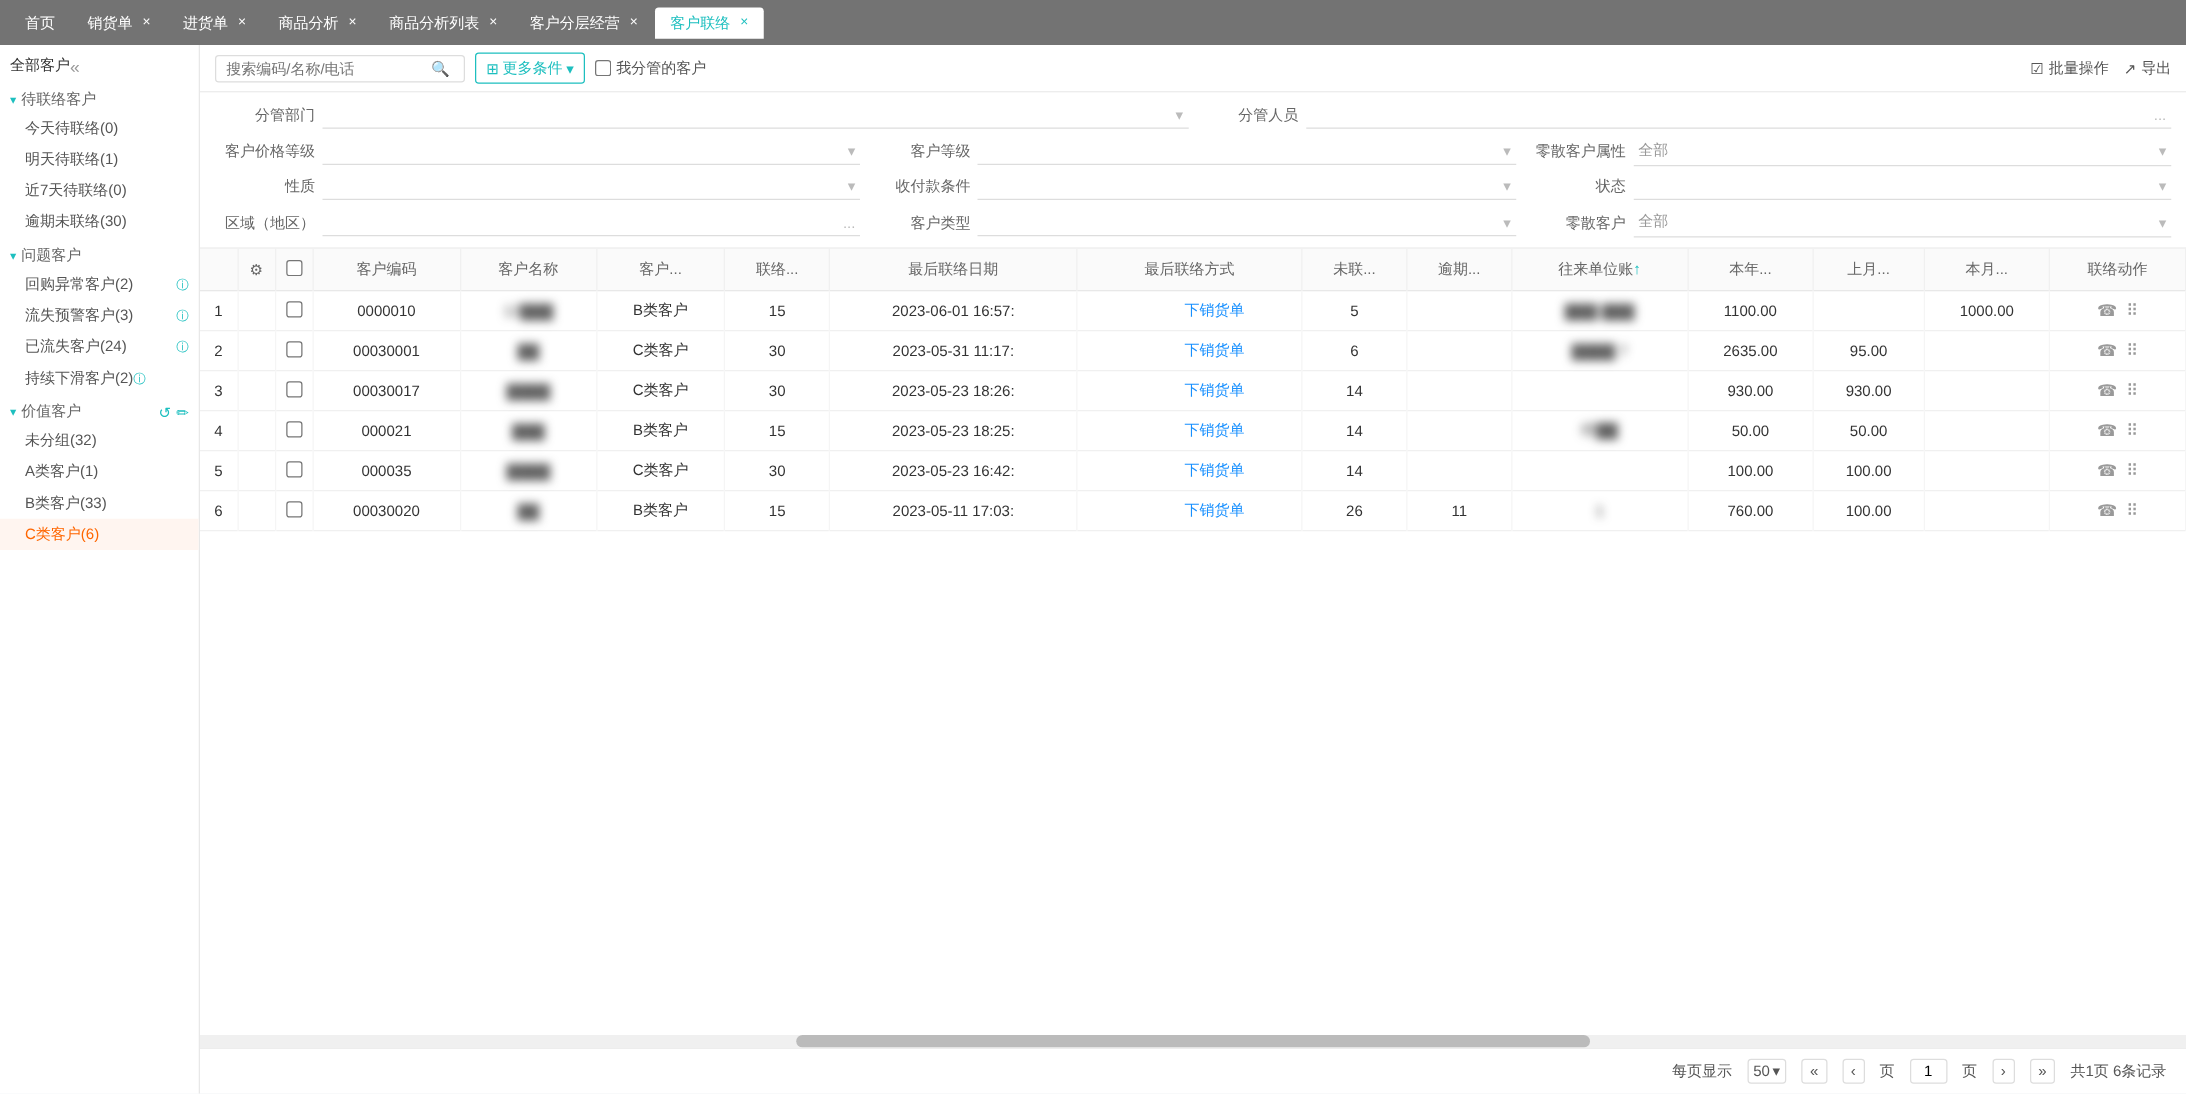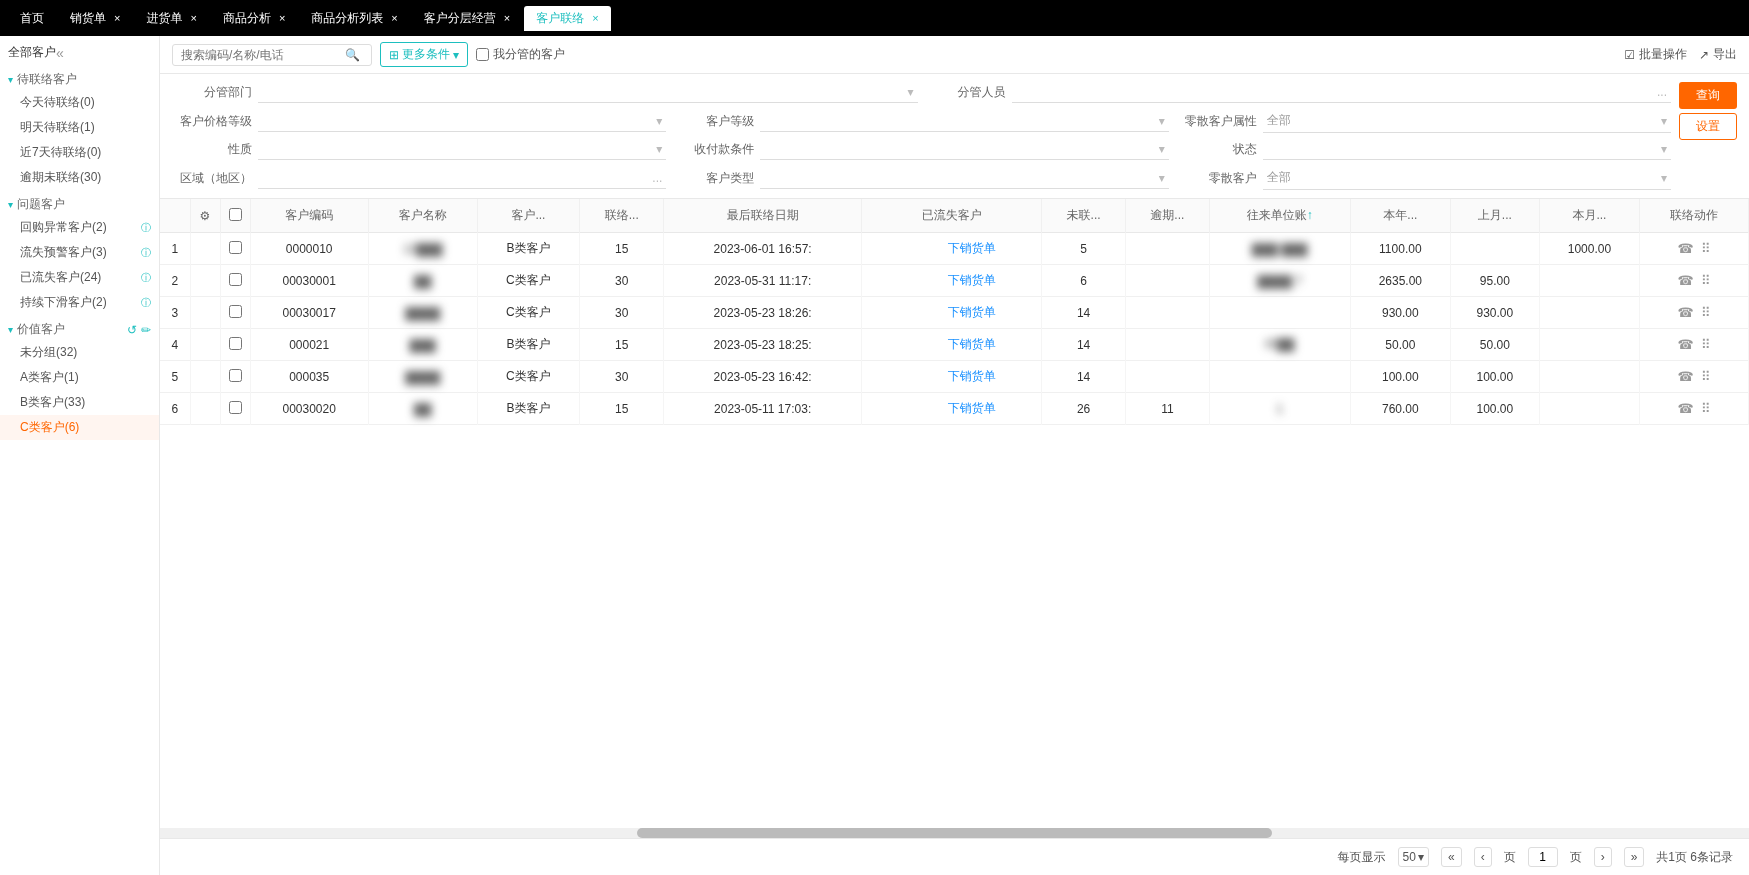--- a/index.html
+++ b/index.html
@@ -1,20 +1,20 @@
 <!DOCTYPE html>
 <html><head>
   <meta charset="utf-8">
   <style>
     * { box-sizing: border-box; margin: 0; padding: 0; font-family: 'Microsoft YaHei', Arial, sans-serif; font-size: 12px; }
     body { background: #f0f2f5; overflow: hidden; width: 1749px; height: 875px; }
 
     
     .top-nav {
-      background: #000000;
+      background: #737373;
       height: 36px;
       display: flex;
       align-items: center;
       padding: 0 8px;
       gap: 2px;
     }
     .nav-item {
       color: #fff;
       padding: 4px 12px;
       cursor: pointer;
@@ -403,21 +403,21 @@
       <span style="color:#1dbfbf;font-size:10px;">ⓘ</span>
     </div>
     <div class="sidebar-item" style="display:flex;align-items:center;justify-content:space-between;gap:17px;">
       <span>流失预警客户(3)</span>
       <span style="color:#1dbfbf;font-size:10px;">ⓘ</span>
     </div>
     <div class="sidebar-item" style="display:flex;align-items:center;justify-content:space-between;">
       <span>已流失客户(24)</span>
       <span style="color:#1dbfbf;font-size:10px;">ⓘ</span>
     </div>
-    <div class="sidebar-item" style="display:flex;align-items:center;justify-content:space-between;">
+    <div class="sidebar-item" style="display:flex;align-items:center;justify-content:flex-start;">
       <span>持续下滑客户(2)</span>
       <span style="color:#1dbfbf;font-size:10px;">ⓘ</span>
     </div>
 
     <div class="sidebar-group-title" style="display:flex;justify-content:space-between;">
       <div style="display:flex;align-items:center;gap:4px;">
         <span style="color:#1dbfbf;font-size:10px;">▾</span>
         <span>价值客户</span>
       </div>
       <div style="display:flex;gap:4px;">
@@ -554,40 +554,36 @@
             <div class="filter-field">
               <span class="filter-label">零散客户</span>
               <div class="filter-select" style="min-width:200px;">
                 <span>全部</span>
                 <span class="caret">▾</span>
               </div>
             </div>
           </div>
         </div>
 
-        <div class="filter-actions">
-          <button class="btn-query">查询</button>
-          <button class="btn-set">设置</button>
-        </div>
       </div>
     </div>
 
     <div class="table-area">
       <table>
         <thead>
           <tr>
             <th style="width:30px;"></th>
             <th style="width:30px;"><span class="th-gear">⚙</span></th>
             <th style="width:30px;"><input type="checkbox" style=""></th>
             <th>客户编码</th>
             <th>客户名称</th>
             <th>客户...</th>
             <th>联络...</th>
             <th>最后联络日期</th>
-            <th>已流失客户</th>
+            <th>最后联络方式</th>
             <th>未联...</th>
             <th>逾期...</th>
             <th>往来单位账<span style="color:#1dbfbf;">↑</span></th>
             <th>本年...</th>
             <th>上月...</th>
             <th>本月...</th>
             <th>联络动作</th>
           </tr>
         </thead>
         <tbody id="table-body">

